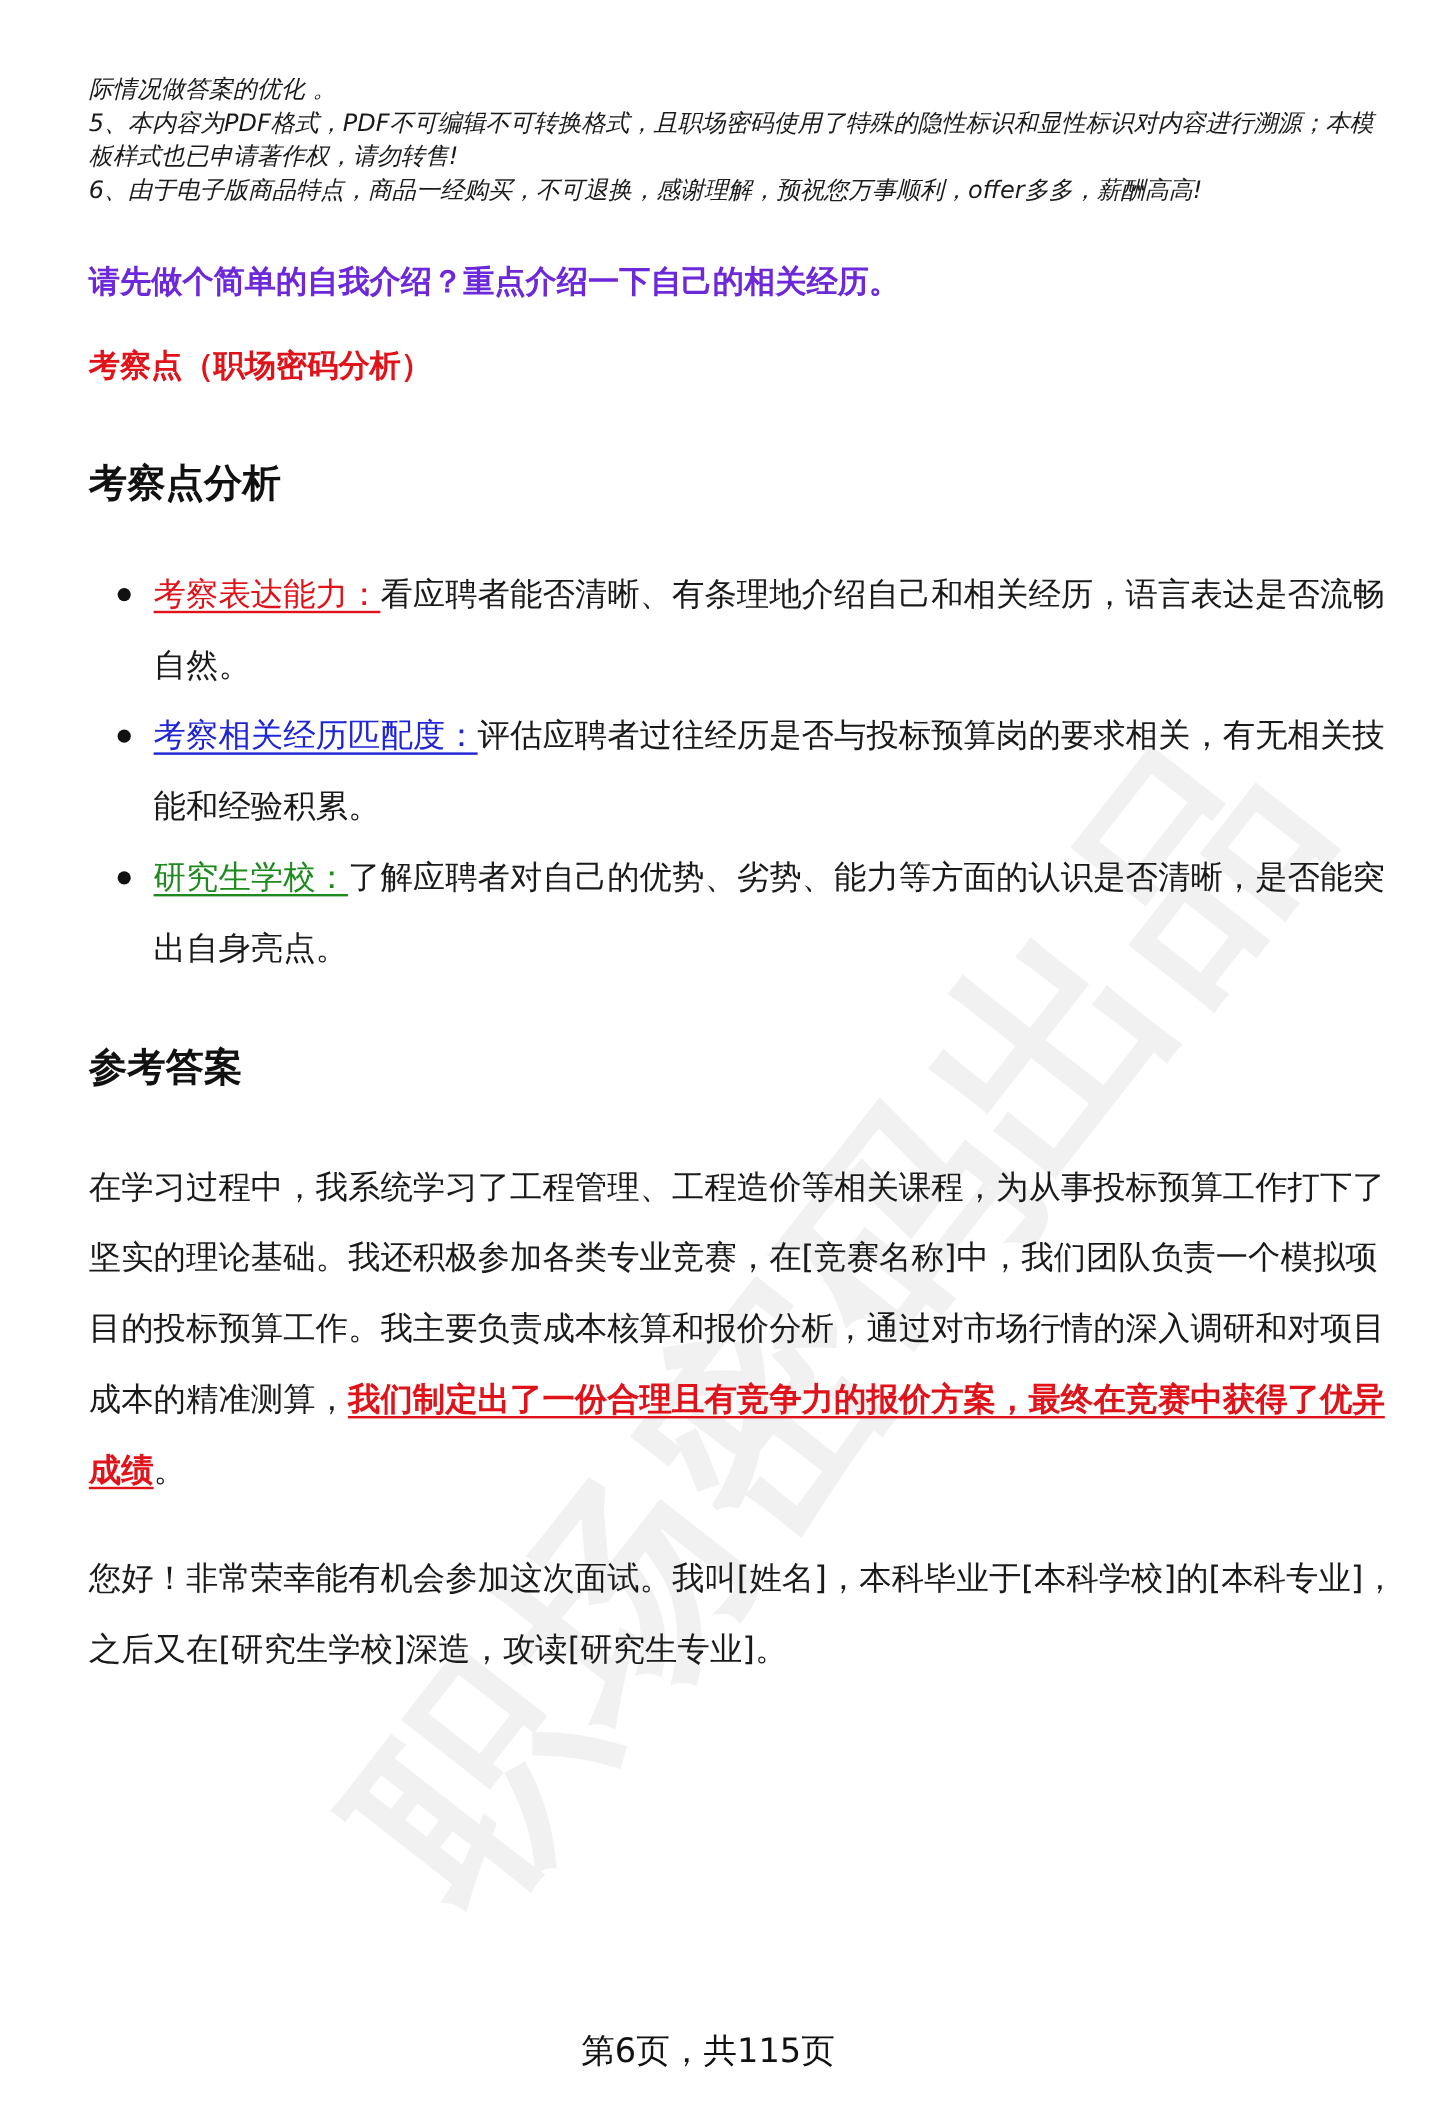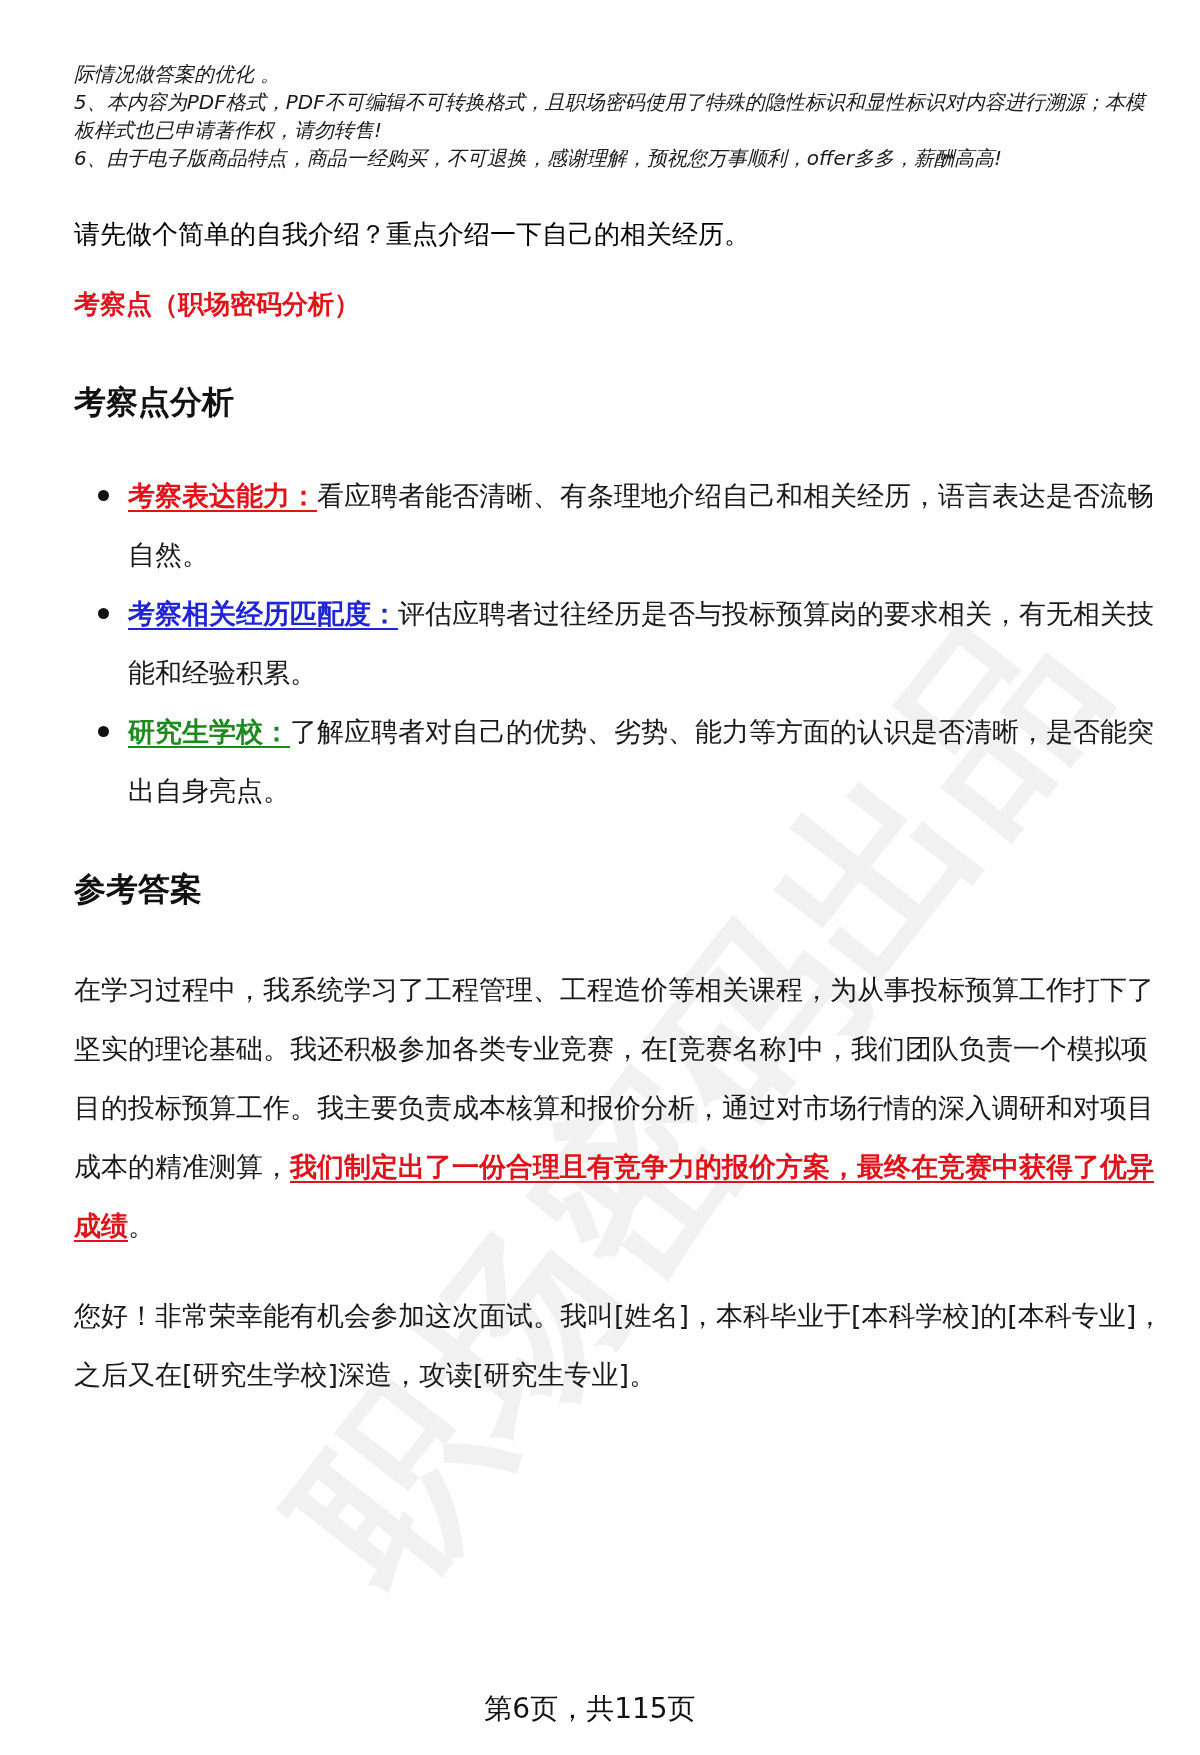--- a/index.html
+++ b/index.html
@@ -9,29 +9,29 @@
   }
   .watermark {
     position: absolute; left: 160px; top: 560px; width: 1100px;
     transform: rotate(-52deg); transform-origin: left top;
     font-size: 190px; font-weight: bold; color: rgba(0,0,0,0.055);
     white-space: nowrap; letter-spacing: 4px; pointer-events: none; z-index: 0;
     left: 240px; top: 1480px;
   }
   .notes { position: absolute; top: 60px; left: 74px; width: 1090px; font-size: 20px; line-height: 28px; color: #1a1a1a; }
   .notes p { margin: 0; font-style: italic; }
-  .question { position: absolute; top: 217px; left: 74px; font-size: 26px; font-weight: normal; color: #000000; }
+  .question { position: absolute; top: 217px; left: 74px; font-size: 26px; font-weight: bold; color: #6d28d9; }
   .subq { position: absolute; top: 287px; left: 74px; font-size: 26px; font-weight: bold; color: #e0121a; }
   .h2 { position: absolute; left: 74px; font-size: 32px; font-weight: bold; color: #111; }
   .h2.analysis { top: 381px; }
   .h2.answer { top: 868px; }
   ul.points { position: absolute; top: 466px; left: 74px; width: 1080px; margin: 0; padding: 0; list-style: none; }
   ul.points li { position: relative; padding-left: 54px; font-size: 27px; line-height: 59px; margin-bottom: 0; }
   ul.points li .bullet { position: absolute; left: 24px; top: 24px; width: 11px; height: 11px; border-radius: 50%; background: #111; }
-  .lbl { font-weight: bold; text-decoration: underline; text-underline-offset: 5px; }
+  .lbl { font-weight: normal; text-decoration: underline; text-underline-offset: 5px; }
   .lbl.red { color: #e0121a; }
   .lbl.blue { color: #1f24d6; }
   .lbl.green { color: #1e8a1e; }
   .answer-body { position: absolute; top: 960px; left: 74px; width: 1090px; font-size: 27px; line-height: 59px; }
   .answer-body p { margin: 0 0 31px 0; }
   .hl { font-weight: bold; text-decoration: underline; text-underline-offset: 5px; }
   .hl.red { color: #e0121a; }
   .hl.blue { color: #1f24d6; }
   .footer { position: absolute; top: 1690px; left: 0; width: 1180px; text-align: center; font-size: 28px; color: #111; }
 </style>

